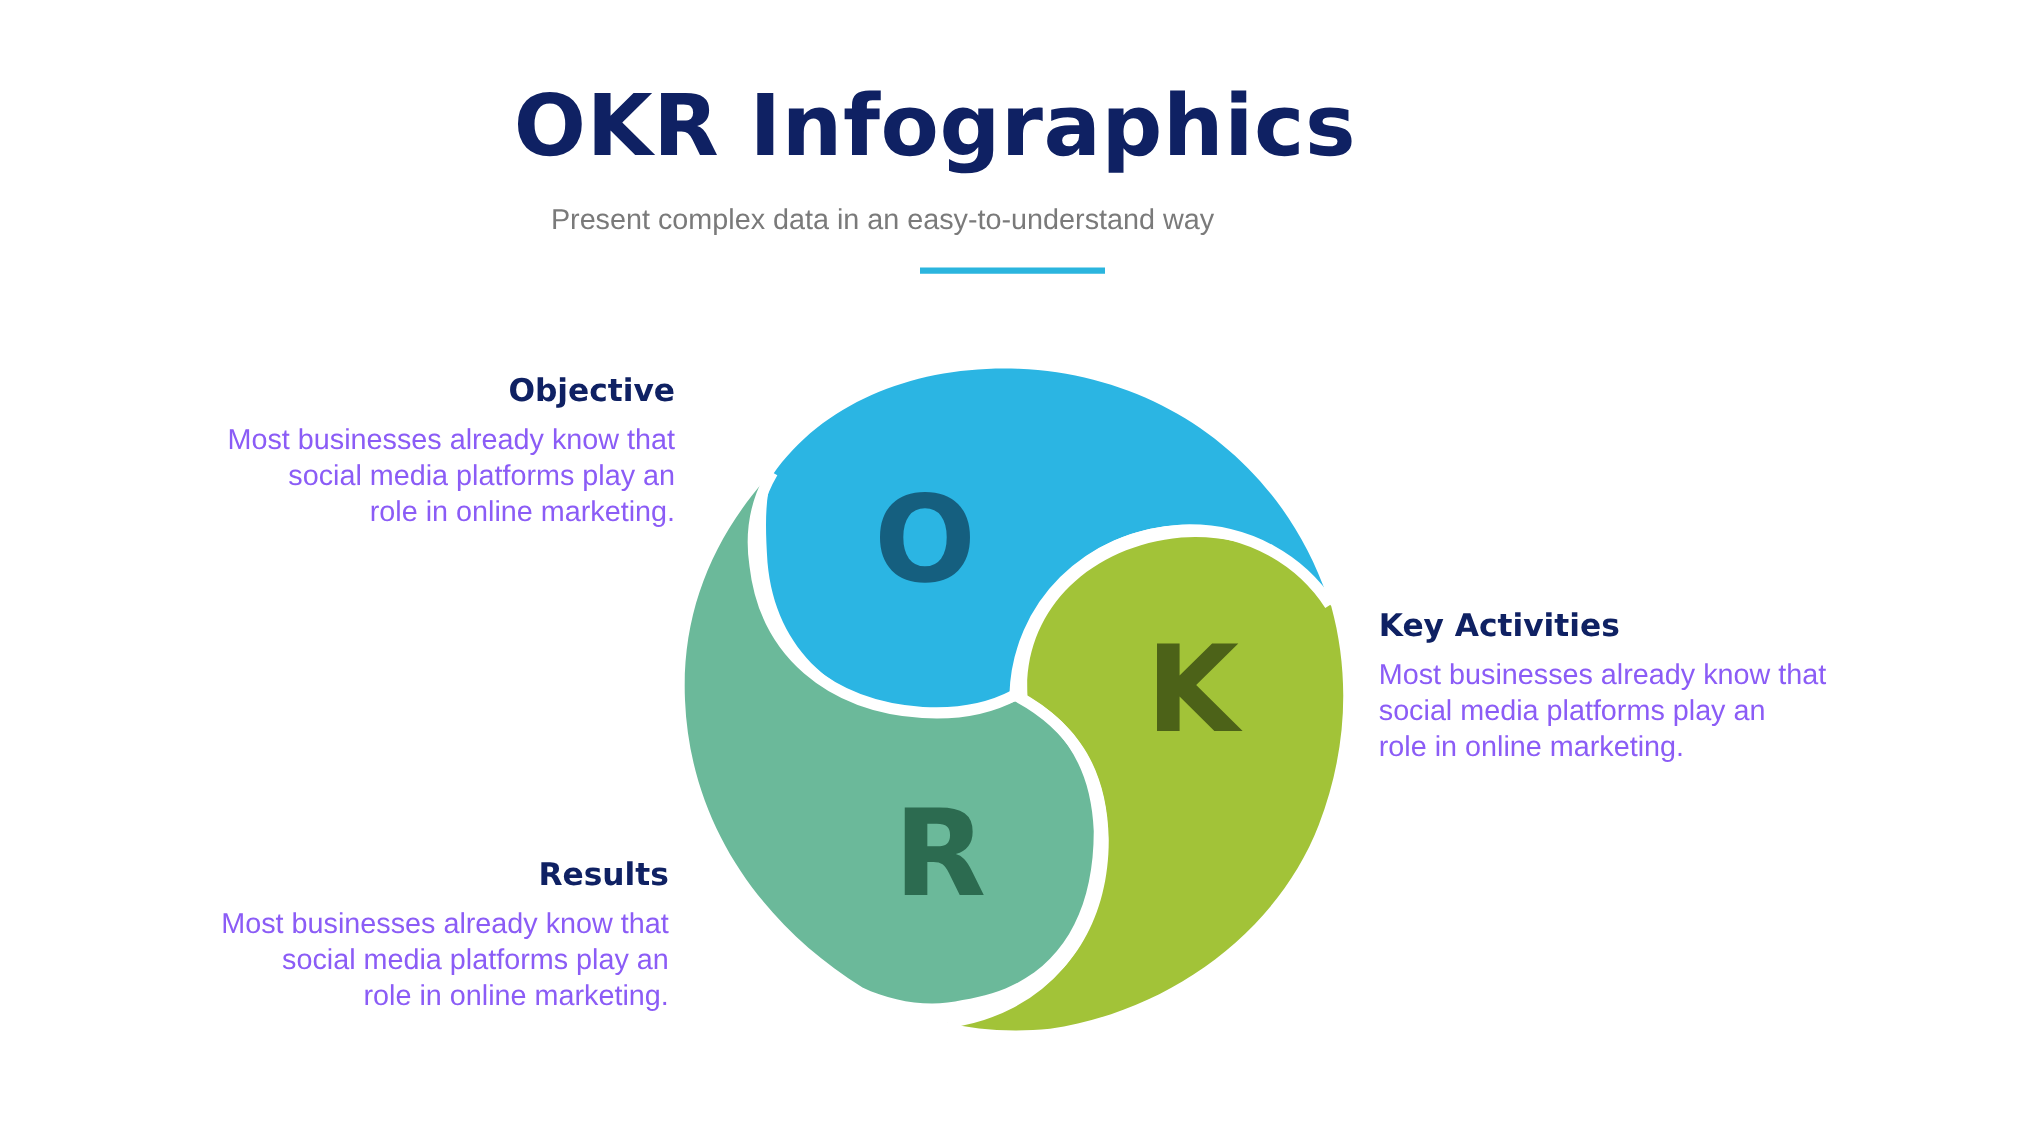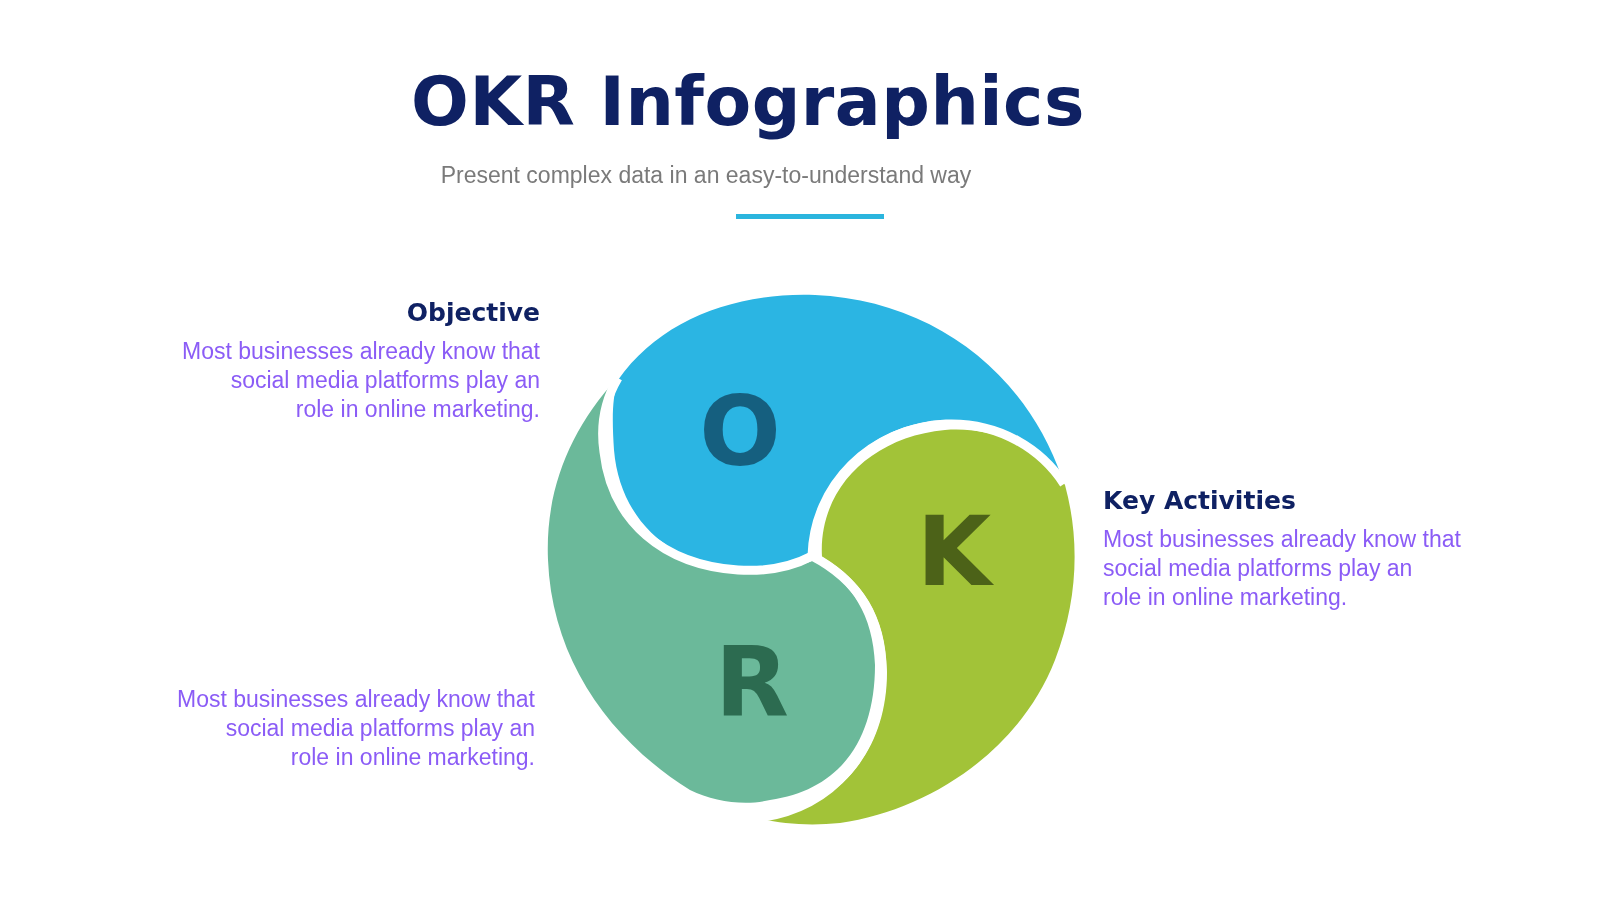--- a/index.html
+++ b/index.html
@@ -99,18 +99,19 @@
 <div class="block" id="key">
   <div class="heading">Key Activities</div>
   <div class="body">
     <span>Most businesses already know that</span>
     <span>social media platforms play an</span>
     <span>role in online marketing.</span>
   </div>
 </div>
 
 <div class="block right-align" id="res">
+  <div class="heading">Results</div>
   <div class="body">
     <span>Most businesses already know that</span>
     <span>social media platforms play an</span>
     <span>role in online marketing.</span>
   </div>
 </div>
 
 </body></html>

